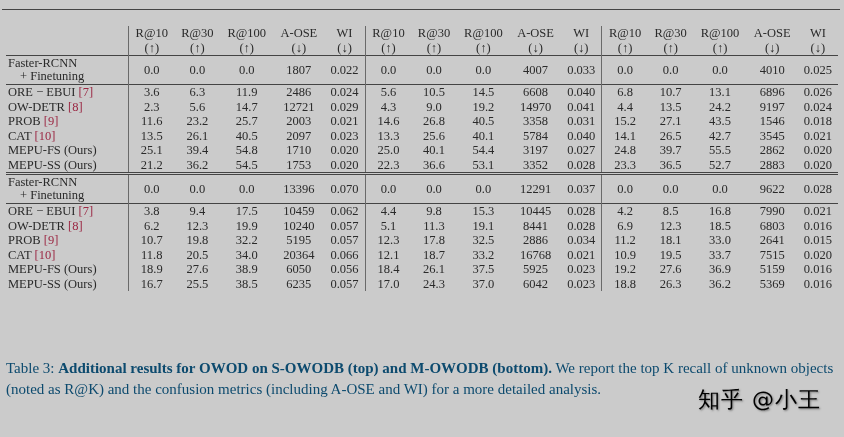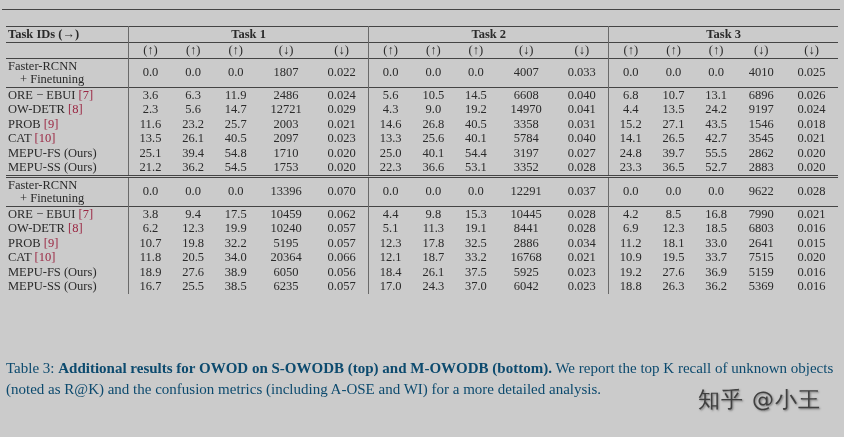--- a/index.html
+++ b/index.html
@@ -31,37 +31,49 @@
   tr.fr td { height: 28px; margin-left: 24px; }
   tr.fr td.name { line-height: 13px; }
   .caption {
     position: absolute; left: 6px; top: 358px; width: 830px;
     font-family: "Liberation Serif", "DejaVu Serif", serif;
     font-size: 15px; line-height: 21px; color: #0c4a6e;
   }
   .caption .bold { font-weight: bold; }
   .watermark {
     position: absolute; left: 698px; top: 385px;
-    font-family: "DejaVu Sans", sans-serif; font-size: 22px; color: #404040;
+    font-family: "DejaVu Sans", sans-serif; font-size: 22px; color: #000000;
     text-shadow: 1px 1px 2px #777; letter-spacing: 1px;
   }
 </style>
 </head>
 <body>
 
 <div class="top-rule"></div>
 
 <table class="res">
   <thead>
-    <tr class="hdr1 rowtop rowbot">
-      <th class="name">Task IDs (→)</th>
-      <th colspan="5" class="vl">Task 1</th>
-      <th colspan="5" class="vl">Task 2</th>
-      <th colspan="5" class="vl">Task 3</th>
-    </tr>
+    <tr id="metric-row">
+        <td class="name"></td>
+        <td class="vl">R@10</td>
+        <td>R@30</td>
+        <td>R@100</td>
+        <td>A-OSE</td>
+        <td>WI</td>
+        <td class="vl">R@10</td>
+        <td>R@30</td>
+        <td>R@100</td>
+        <td>A-OSE</td>
+        <td>WI</td>
+        <td class="vl">R@10</td>
+        <td>R@30</td>
+        <td>R@100</td>
+        <td>A-OSE</td>
+        <td>WI</td>
+      </tr>
     <tr id="arrow-row" class="rowbot">
         <td class="name"></td>
         <td class="vl">(↑)</td>
         <td>(↑)</td>
         <td>(↑)</td>
         <td>(↓)</td>
         <td>(↓)</td>
         <td class="vl">(↑)</td>
         <td>(↑)</td>
         <td>(↑)</td>

